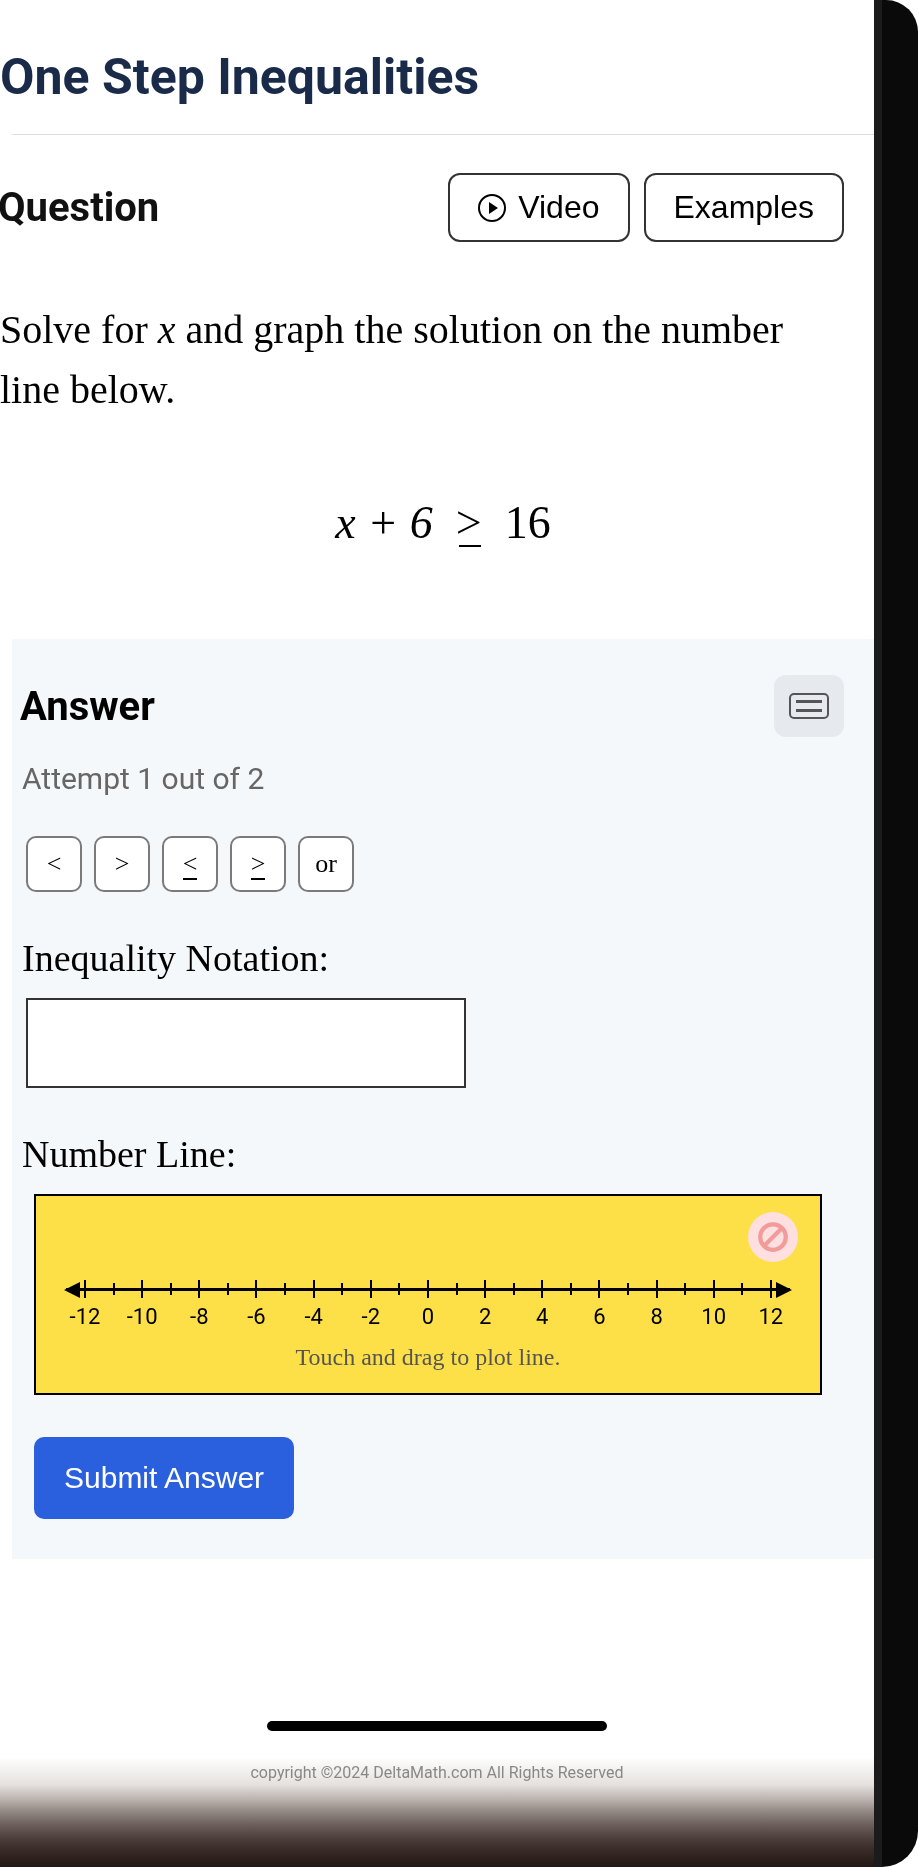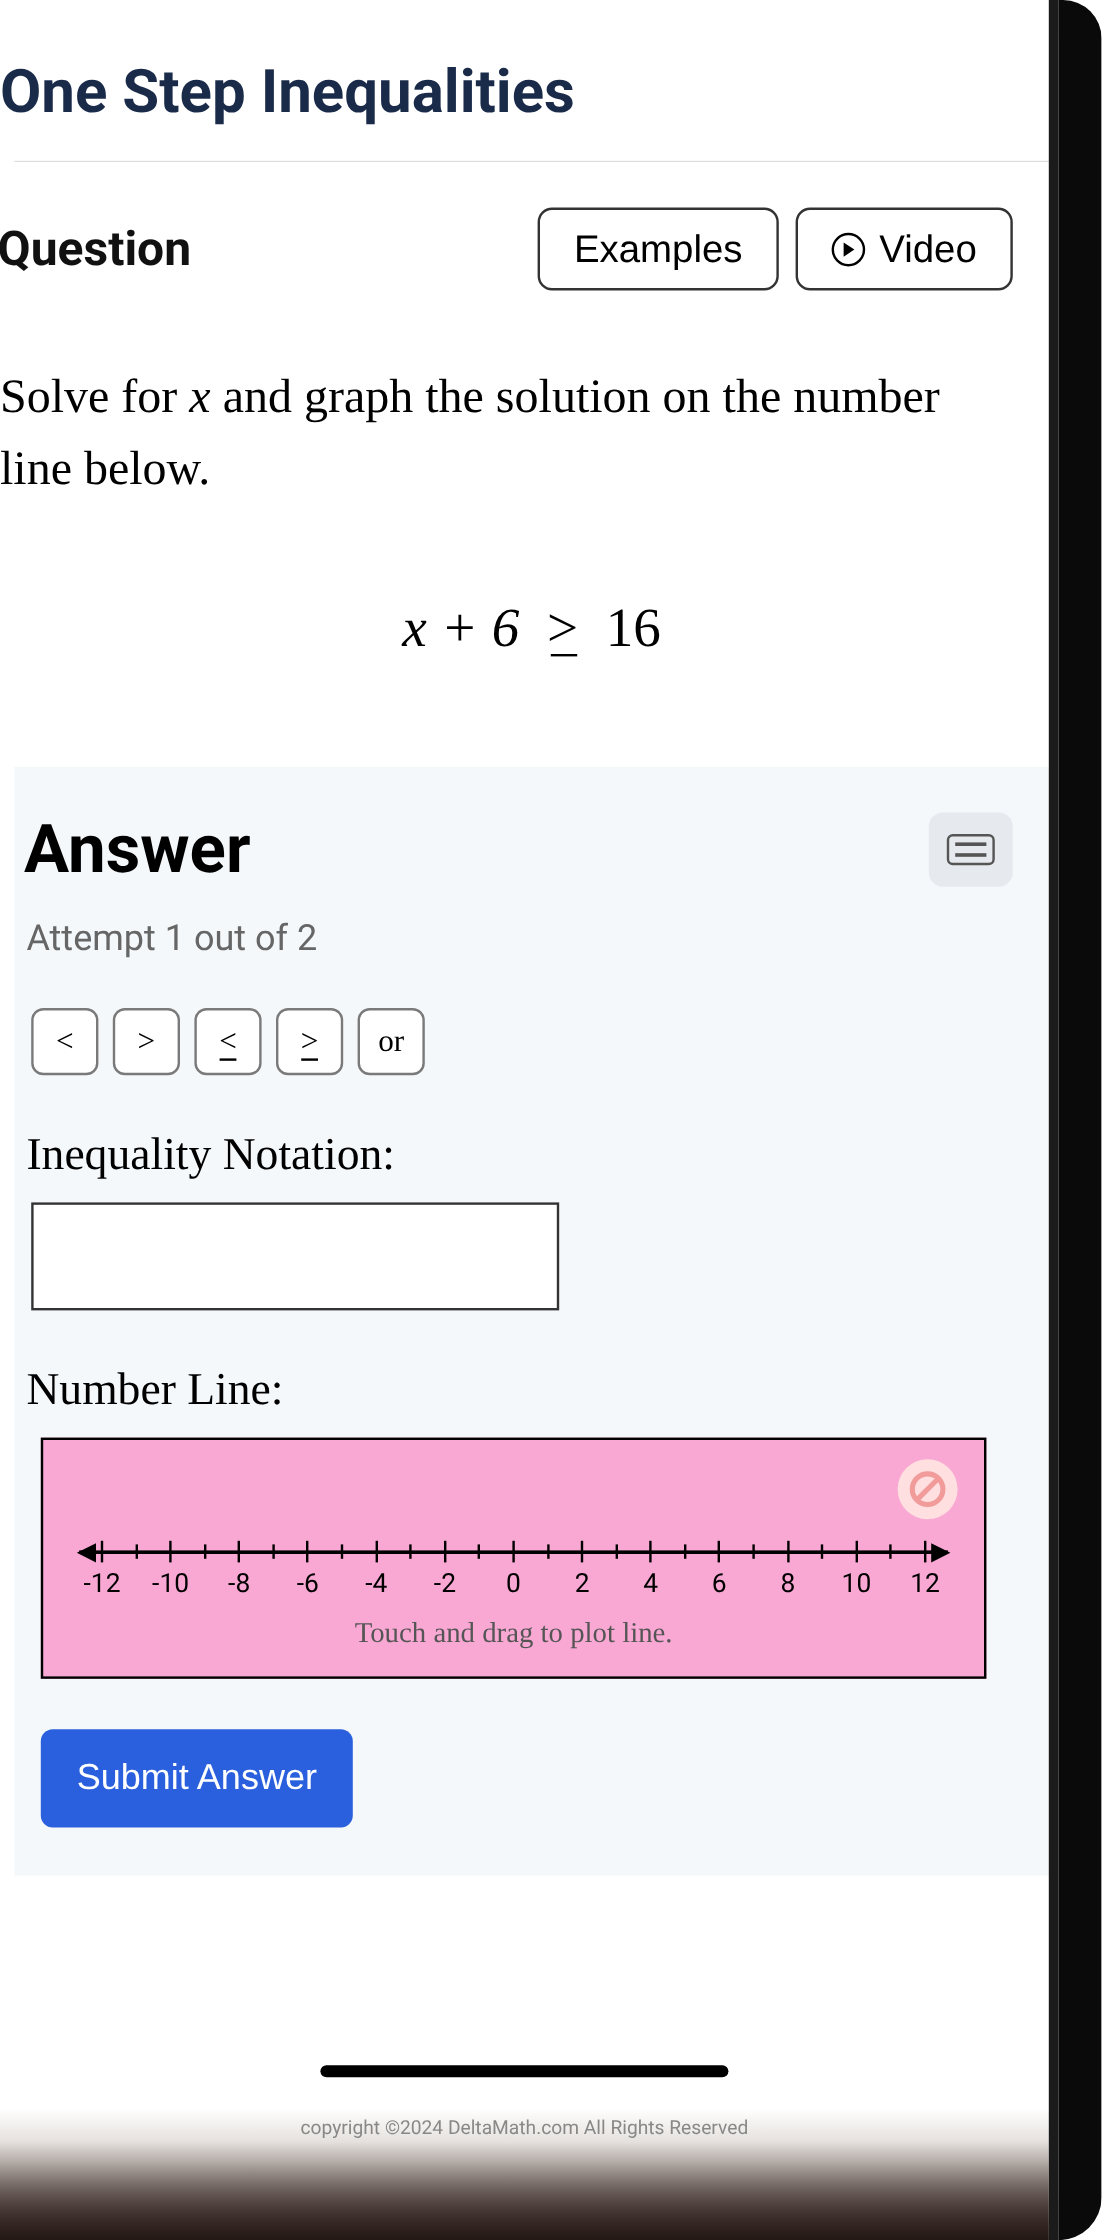--- a/index.html
+++ b/index.html
@@ -71,21 +71,21 @@
     font-family: Georgia, "Times New Roman", serif;
   }
   .geq { position: relative; display: inline-block; }
   .geq::after { content: ""; position: absolute; left: 3px; right: 1px; bottom: 2px; height: 2.5px; background: #000; }
 
   .answer-panel {
     background: #f4f8fb;
     padding: 36px 22px 40px 22px;
   }
   .answer-header { display: flex; justify-content: space-between; align-items: center; }
-  .answer-title { font-size: 56px; font-weight: 700; margin-left: -14px; }
+  .answer-title { font-size: 40px; font-weight: 700; margin-left: -14px; }
   .keypad-btn {
     width: 70px; height: 62px; border-radius: 12px; background: #e6e9ee;
     display: flex; align-items: center; justify-content: center; cursor: pointer;
     margin-right: 8px;
   }
   .keypad-icon {
     width: 40px; height: 26px; border: 2.5px solid #555; border-radius: 5px; position: relative;
   }
   .keypad-icon::before, .keypad-icon::after {
     content: ""; position: absolute; background: #555; height: 3px; left: 5px; right: 5px;
@@ -108,21 +108,21 @@
 
   .section-label {
     font-size: 38px; margin: 44px 0 18px -12px; font-family: Georgia, serif;
   }
   .notation-input {
     width: 440px; height: 90px; border: 2px solid #333; background: #fff;
     font-size: 30px; padding: 10px 14px; margin-left: -8px;
   }
 
   .numline-box {
-    border: 2px solid #000; background: #f9a8d4; padding: 84px 30px 22px 30px;
+    border: 2px solid #000; background: #fde047; padding: 84px 30px 22px 30px;
     margin: 4px 30px 0 0; position: relative;
   }
   .clear-badge {
     position: absolute; top: 16px; right: 22px; width: 50px; height: 50px;
     border-radius: 50%; background: #ffdfdf; display: flex; align-items: center; justify-content: center;
   }
   .clear-badge svg { width: 34px; height: 34px; }
 
   .axis { position: relative; height: 40px; }
   .axis-line { position: absolute; top: 8px; left: 0; right: 0; height: 3px; background: #000; }
@@ -183,25 +183,25 @@
   <div class="main-col">
 
     <div class="header-region">
       <h1 class="page-title">One Step Inequalities</h1>
     </div>
 
     <div class="question-row">
       <div class="question-label">Question</div>
       <div class="pill-group">
         <button class="pill-btn">
-          <span>Examples</span>
+          <span class="play-icon"></span>
+          <span>Video</span>
         </button>
         <button class="pill-btn">
-          <span class="play-icon"></span>
-          <span>Video</span>
+          <span>Examples</span>
         </button>
       </div>
     </div>
 
     <p class="prompt-text">
       <span>Solve for </span><span class="x-var">x</span><span> and graph the solution on the number line below.</span>
     </p>
 
     <div class="inequality-display">
       <span class="x-var">x + 6</span>

